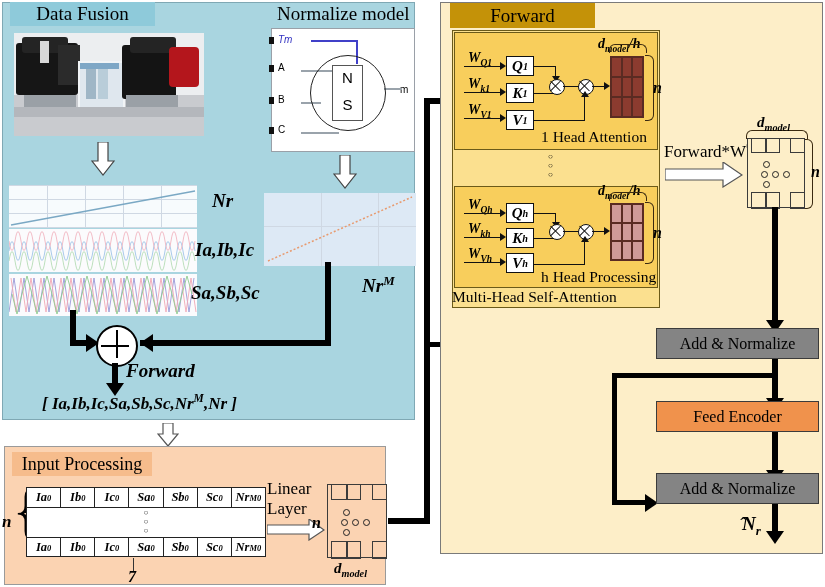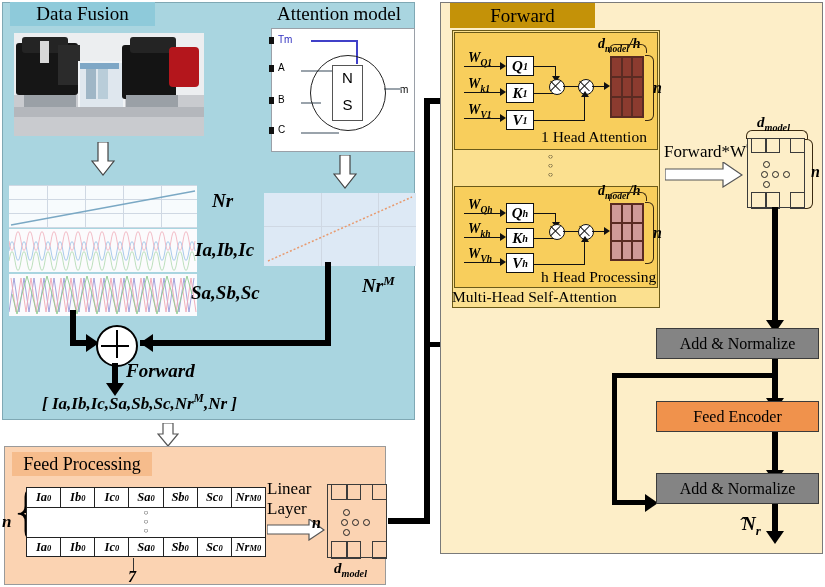--- a/index.html
+++ b/index.html
@@ -143,27 +143,27 @@
       <polyline points="2,4 7,38 12,4 17,38 22,4 27,38 32,4 37,38 42,4 47,38 52,4 57,38 62,4 67,38 72,4 77,38 82,4 87,38 92,4 97,38 102,4 107,38 112,4 117,38 122,4 127,38 132,4 137,38 142,4 147,38 152,4 157,38 162,4 167,38 172,4 177,38 182,4 187,38" stroke="#f2a8b6"></polyline>
       <polyline points="3,20 8,40 13,20 18,2 23,20 28,40 33,20 38,2 43,20 48,40 53,20 58,2 63,20 68,40 73,20 78,2 83,20 88,40 93,20 98,2 103,20 108,40 113,20 118,2 123,20 128,40 133,20 138,2 143,20 148,40 153,20 158,2 163,20 168,40 173,20 178,2 183,20" stroke="#8ecb8e"></polyline>
     </g>
   </svg>
 </div>
 
 <div class="abs ital" style="left:212px;top:190px;font-size:19px;">Nr</div>
 <div class="abs ital" style="left:195px;top:239px;font-size:19px;">Ia,Ib,Ic</div>
 <div class="abs ital" style="left:191px;top:282px;font-size:19px;">Sa,Sb,Sc</div>
 
-<div class="abs" style="left:277px;top:3px;font-size:19px;">Attention model</div>
+<div class="abs" style="left:277px;top:3px;font-size:19px;">Normalize model</div>
 <div class="abs" id="mechanism-model-box">
   <div class="mm-port" style="top:8px;"></div>
   <div class="mm-port" style="top:36px;"></div>
   <div class="mm-port" style="top:68px;"></div>
   <div class="mm-port" style="top:98px;"></div>
-  <div class="mm-lbl" style="left:6px;top:5px;color:#3030c0;">Tm</div>
+  <div class="mm-lbl" style="left:6px;top:5px;color:#3030c0;font-style:italic;">Tm</div>
   <div class="mm-lbl" style="left:6px;top:33px;">A</div>
   <div class="mm-lbl" style="left:6px;top:65px;">B</div>
   <div class="mm-lbl" style="left:6px;top:95px;">C</div>
   <div class="mm-lbl" style="left:128px;top:55px;">m</div>
   <div class="mm-wire" style="left:39px;top:11px;width:46px;background:#4040c8;"></div>
   <div style="position:absolute;left:84px;top:11px;width:1.6px;height:24px;background:#4040c8;"></div>
   <div class="mm-wire" style="left:29px;top:41px;width:38px;"></div>
   <div class="mm-wire" style="left:29px;top:73px;width:20px;"></div>
   <div class="mm-wire" style="left:29px;top:103px;width:38px;"></div>
   <div class="mm-wire" style="left:112px;top:59px;width:18px;"></div>
@@ -206,21 +206,21 @@
   <span>[ Ia,Ib,Ic,Sa,Sb,Sc,Nr</span><sup>M</sup><span>,Nr ]</span>
 </div>
 
 <div class="warrow" style="left:157px;top:423px;">
   <svg width="22" height="24" viewBox="0 0 22 24">
       <polygon points="6,0 16,0 16,11 21,11 11,23 1,11 6,11" fill="#ffffff" stroke="#555" stroke-width="1.2"></polygon>
     </svg>
 </div>
 
 <div class="abs" id="input-panel"></div>
-<div class="abs" id="panel-title-input">Feed Processing</div>
+<div class="abs" id="panel-title-input">Input Processing</div>
 
 <div class="abs" style="left:12px;top:482px;font-size:64px;line-height:0.92;font-family:'Liberation Serif',serif;">{</div>
 <div class="abs ital" style="left:2px;top:512px;font-size:17px;">n</div>
 
 <div id="input-table">
   <div class="trow" style="top:0;border-bottom:1.2px solid #222;">
     <div class="tcell">
         <span>Ia</span>
         <sub>0</sub>
       </div>

